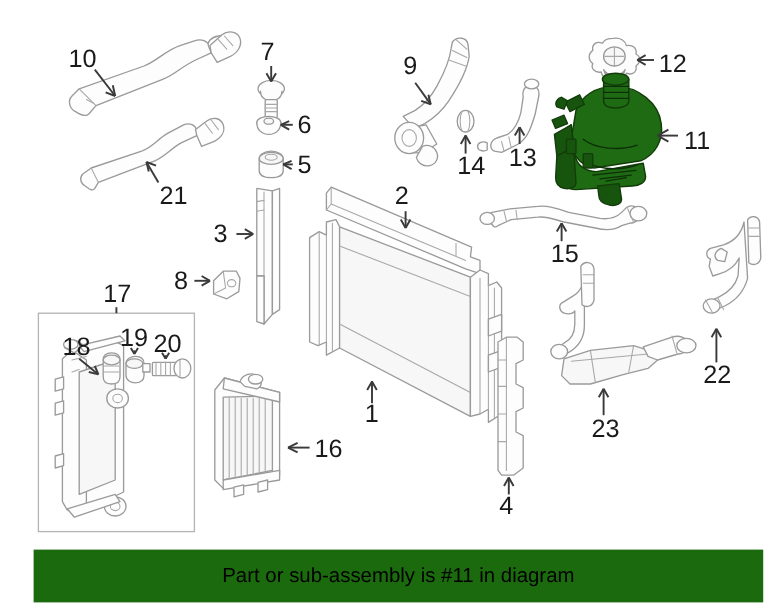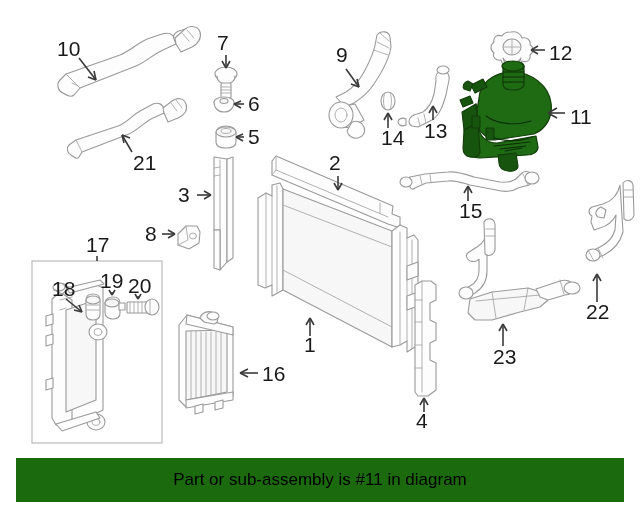--- a/index.html
+++ b/index.html
@@ -81,21 +81,21 @@
     stroke-width: 1.6;
     stroke-linecap: butt;
   }
   .group-box {
     fill: none;
     stroke: #b4b4b4;
     stroke-width: 1.1;
   }
   #banner {
     position: absolute;
-    left: 16px;
+    left: 28px;
     top: 458px;
     width: 608px;
     height: 44px;
     background: #1b6b0e;
     display: flex;
     flex-direction: column;
     align-items: center;
     justify-content: center;
     box-sizing: border-box;
   }

